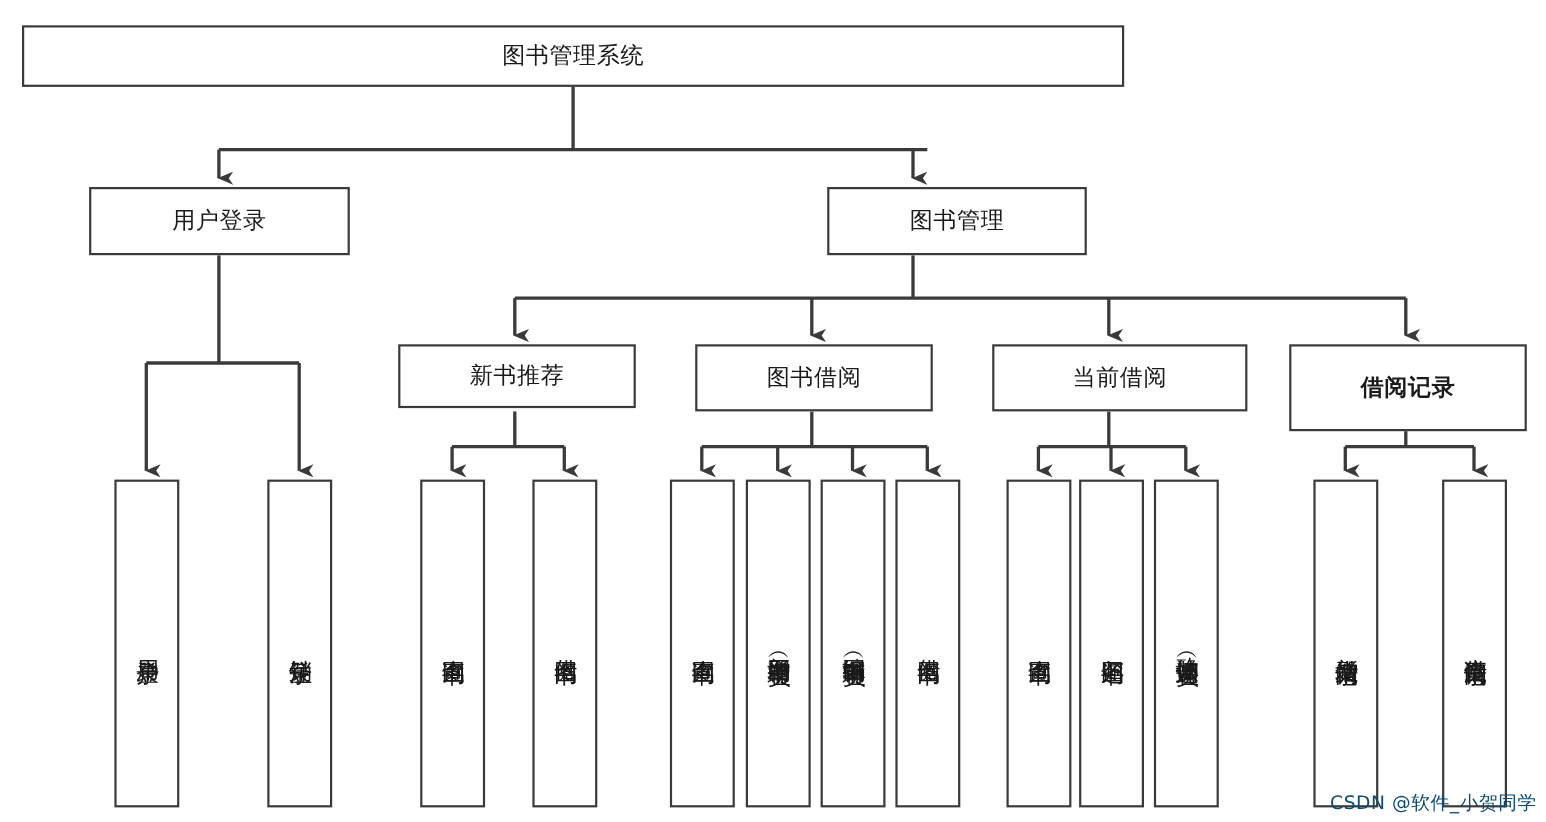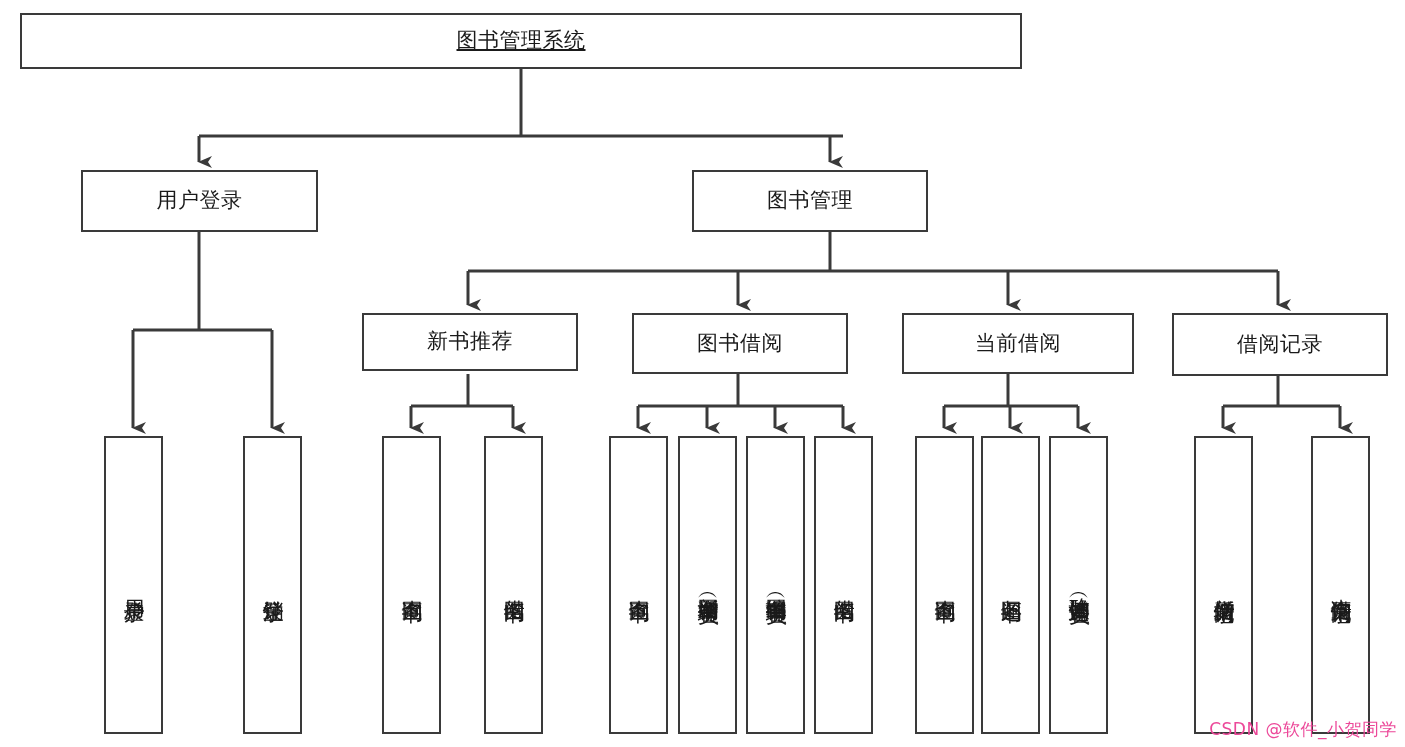--- a/index.html
+++ b/index.html
@@ -53,21 +53,21 @@
     writing-mode: vertical-rl;
     text-orientation: upright;
     display: block;
     max-height: 100%;
   }
   #watermark {
     position: absolute;
     right: 8px;
     bottom: 6px;
     font-size: 17px;
-    color: #ec4899;
+    color: #0c4a6e;
     letter-spacing: 0.5px;
     white-space: nowrap;
     pointer-events: none;
   }
 </style>
 </head>
 <body>
 
 <div id="canvas">
 
@@ -114,29 +114,29 @@
       <path d="M 1010 406 L 1010 428" marker-end="url(#arrow)"></path>
       <path d="M 1078 406 L 1078 428" marker-end="url(#arrow)"></path>
 
       <path d="M 1278 374 L 1278 406"></path>
       <path d="M 1223 406 L 1340 406"></path>
       <path d="M 1223 406 L 1223 428" marker-end="url(#arrow)"></path>
       <path d="M 1340 406 L 1340 428" marker-end="url(#arrow)"></path>
     </g>
   </svg>
 
-  <div class="node h" style="left:20px; top:13px; width:1002px; height:56px;text-decoration:underline;">图书管理系统</div>
+  <div class="node h" style="left:20px; top:23px; width:1002px; height:56px;">图书管理系统</div>
 
   <div class="node h" style="left:81px; top:170px; width:237px; height:62px;">用户登录</div>
-  <div class="node h" style="left:692px; top:170px; width:236px; height:62px;">图书管理</div>
+  <div class="node h" style="left:752px; top:170px; width:236px; height:62px;">图书管理</div>
 
   <div class="node h" style="left:362px; top:313px; width:216px; height:58px;">新书推荐</div>
   <div class="node h" style="left:632px; top:313px; width:216px; height:61px;">图书借阅</div>
   <div class="node h" style="left:902px; top:313px; width:232px; height:61px;">当前借阅</div>
-  <div class="node h" style="left:1172px; top:313px; width:216px; height:63px;">借阅记录</div>
+  <div class="node h" style="left:1172px; top:313px; width:216px; height:79px;font-weight:bold;">借阅记录</div>
 
   <div class="node v" style="left:104px; top:436px; width:59px; height:298px;">
     <span class="vtext">用户登录</span>
   </div>
   <div class="node v" style="left:243px; top:436px; width:59px; height:298px;">
     <span class="vtext">注销登录</span>
   </div>
 
   <div class="node v" style="left:382px; top:436px; width:59px; height:298px;">
     <span class="vtext">查询图书</span>

